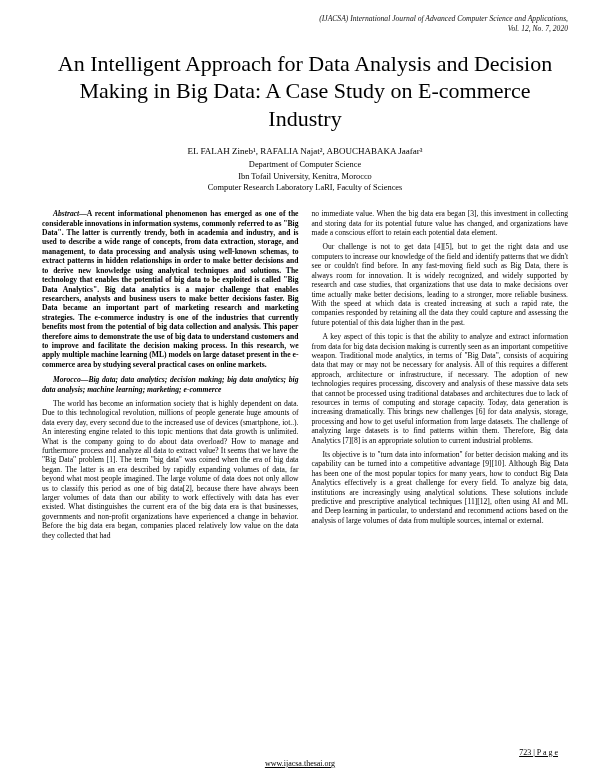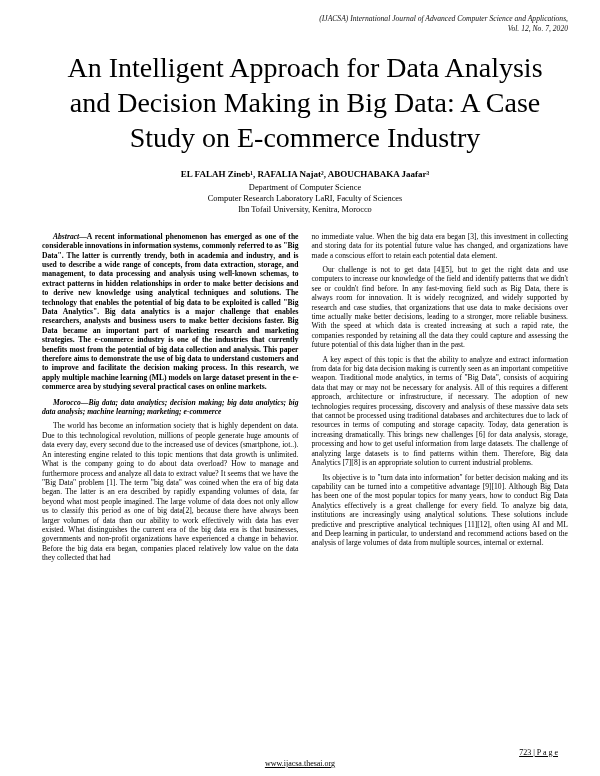--- a/index.html
+++ b/index.html
@@ -20,31 +20,30 @@
     overflow: hidden;
   }
   .journal-header {
     text-align: right;
     font-style: italic;
     font-size: 7.6px;
     line-height: 1.3;
     color: #111;
   }
   .paper-title {
-    font-size: 28px;
+    font-size: 22px;
     font-weight: normal;
     text-align: center;
     line-height: 1.25;
     margin: 16px 6px 14px 6px;
   }
   .authors-line {
     text-align: center;
     font-size: 9px;
     margin: 4px 0 3px 0;
-    font-weight: bold;
   }
   .affiliation {
     text-align: center;
     font-size: 8.4px;
     line-height: 1.35;
     margin-bottom: 16px;
   }
   .columns {
     display: flex;
     gap: 13px;
@@ -106,22 +105,22 @@
     <div>(IJACSA) International Journal of Advanced Computer Science and Applications,</div>
     <div>Vol. 12, No. 7, 2020</div>
   </div>
 
   <h1 class="paper-title">An Intelligent Approach for Data Analysis and Decision Making in Big Data: A Case Study on E-commerce Industry</h1>
 
   <div class="authors-line">EL FALAH Zineb¹, RAFALIA Najat², ABOUCHABAKA Jaafar³</div>
 
   <div class="affiliation">
     <div>Department of Computer Science</div>
+    <div>Ibn Tofail University, Kenitra, Morocco</div>
     <div>Computer Research Laboratory LaRI, Faculty of Sciences</div>
-    <div>Ibn Tofail University, Kenitra, Morocco</div>
   </div>
 
   <div class="columns">
 
     <div class="col">
       <p class="abstract-paragraph"><span class="abstract-label">Abstract—</span><span>A recent informational phenomenon has emerged as one of the considerable innovations in information systems, commonly referred to as "Big Data". The latter is currently trendy, both in academia and industry, and is used to describe a wide range of concepts, from data extraction, storage, and management, to data processing and analysis using well-known schemas, to extract patterns in hidden relationships in order to make better decisions and to derive new knowledge using analytical techniques and solutions. The technology that enables the potential of big data to be exploited is called "Big Data Analytics". Big data analytics is a major challenge that enables researchers, analysts and business users to make better decisions faster. Big Data became an important part of marketing research and marketing strategies. The e-commerce industry is one of the industries that currently benefits most from the potential of big data collection and analysis. This paper therefore aims to demonstrate the use of big data to understand customers and to improve and facilitate the decision making process. In this research, we apply multiple machine learning (ML) models on large dataset present in the e-commerce area by studying several practical cases on online markets.</span></p>
 
       <p class="keywords-paragraph"><span class="keywords-label">Morocco—</span><span>Big data; data analytics; decision making; big data analytics; big data analysis; machine learning; marketing; e-commerce</span></p>
 
 

